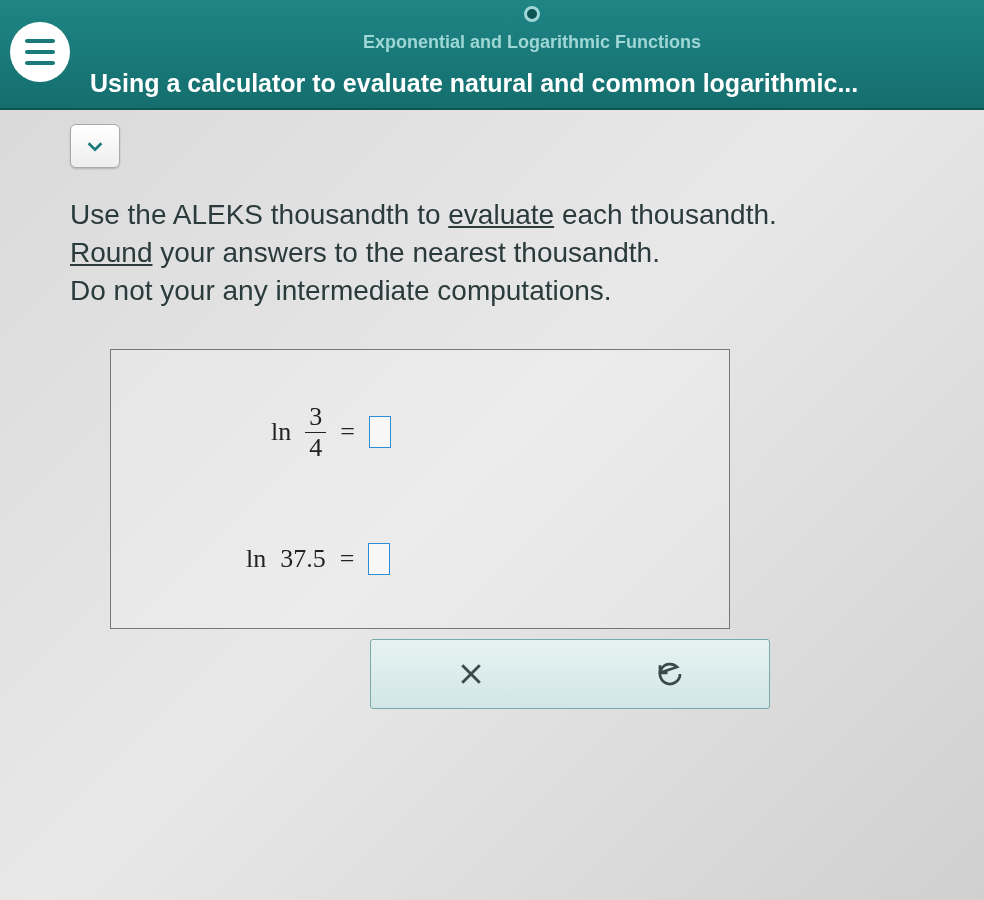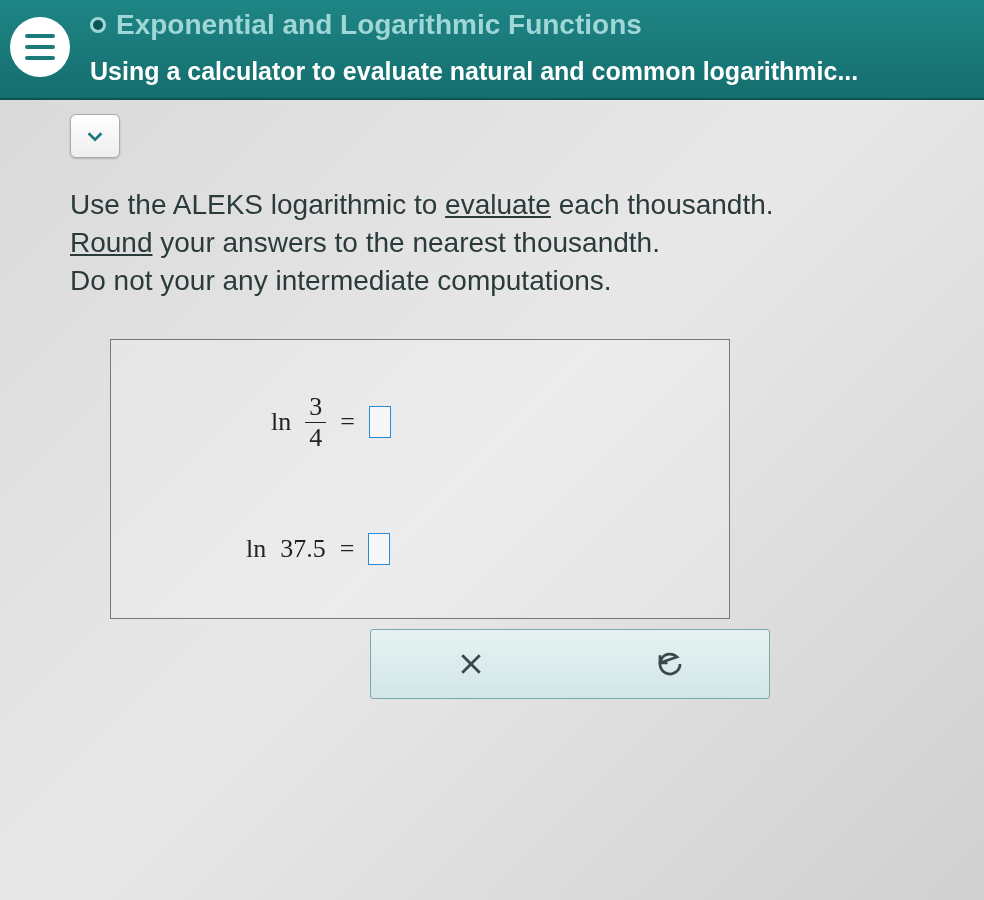--- a/index.html
+++ b/index.html
@@ -34,21 +34,21 @@
     flex-shrink: 0;
     cursor: pointer;
   }
   .menu-button .bar {
     width: 30px;
     height: 4px;
     background: #1a7a7a;
     border-radius: 2px;
   }
   .title-block { flex: 1; color: #fff; }
-  .breadcrumb-line { display: flex; align-items: center; gap: 10px; color: #9fd6d6; font-weight: 600; font-size: 28px; }
+  .breadcrumb-line { display: flex; align-items: center; gap: 10px; color: #9fd6d6; font-weight: 600; font-size: 18px; flex-direction: column; }
   .bullet {
     width: 16px; height: 16px; border-radius: 50%;
     border: 3px solid #9fd6d6; background: #0d5555;
     flex-shrink: 0;
   }
   .problem-title { color: #fff; font-weight: 700; font-size: 25px; margin-top: 16px; }
   .content {
     padding: 0 30px 30px 70px;
   }
   .chevron-button {
@@ -148,21 +148,21 @@
 
 <div class="content">
 
   <div class="chevron-button">
     <svg viewBox="0 0 24 24">
         <polyline points="5 9 12 16 19 9"></polyline>
       </svg>
   </div>
 
   <div class="instructions">
-    <span>Use the ALEKS logarithmic to </span><span class="u">evaluate</span><span> each thousandth.</span><br>
+    <span>Use the ALEKS thousandth to </span><span class="u">evaluate</span><span> each thousandth.</span><br>
     <span class="u">Round</span><span> your answers to the nearest thousandth.</span><br>
     <span>Do not your any intermediate computations.</span>
   </div>
 
   <div class="problem-box">
     <div class="expr-row">
       <span class="ln">ln</span>
       <span class="frac">
         <span class="num">3</span>
         <span class="den">4</span>

